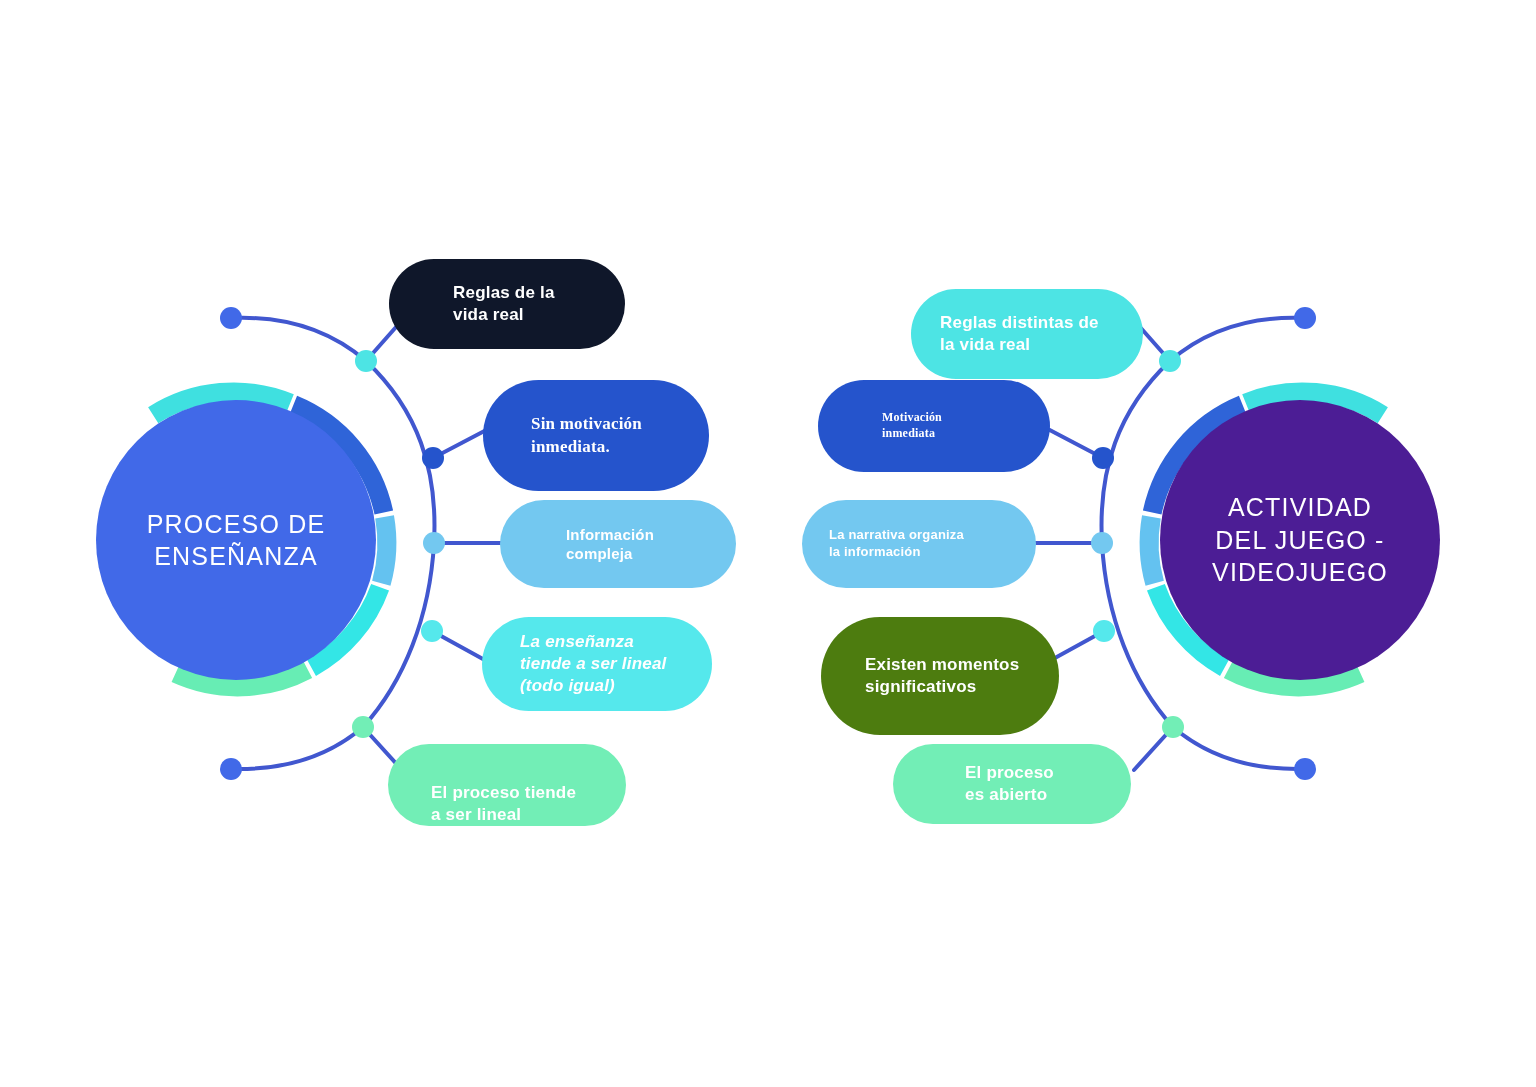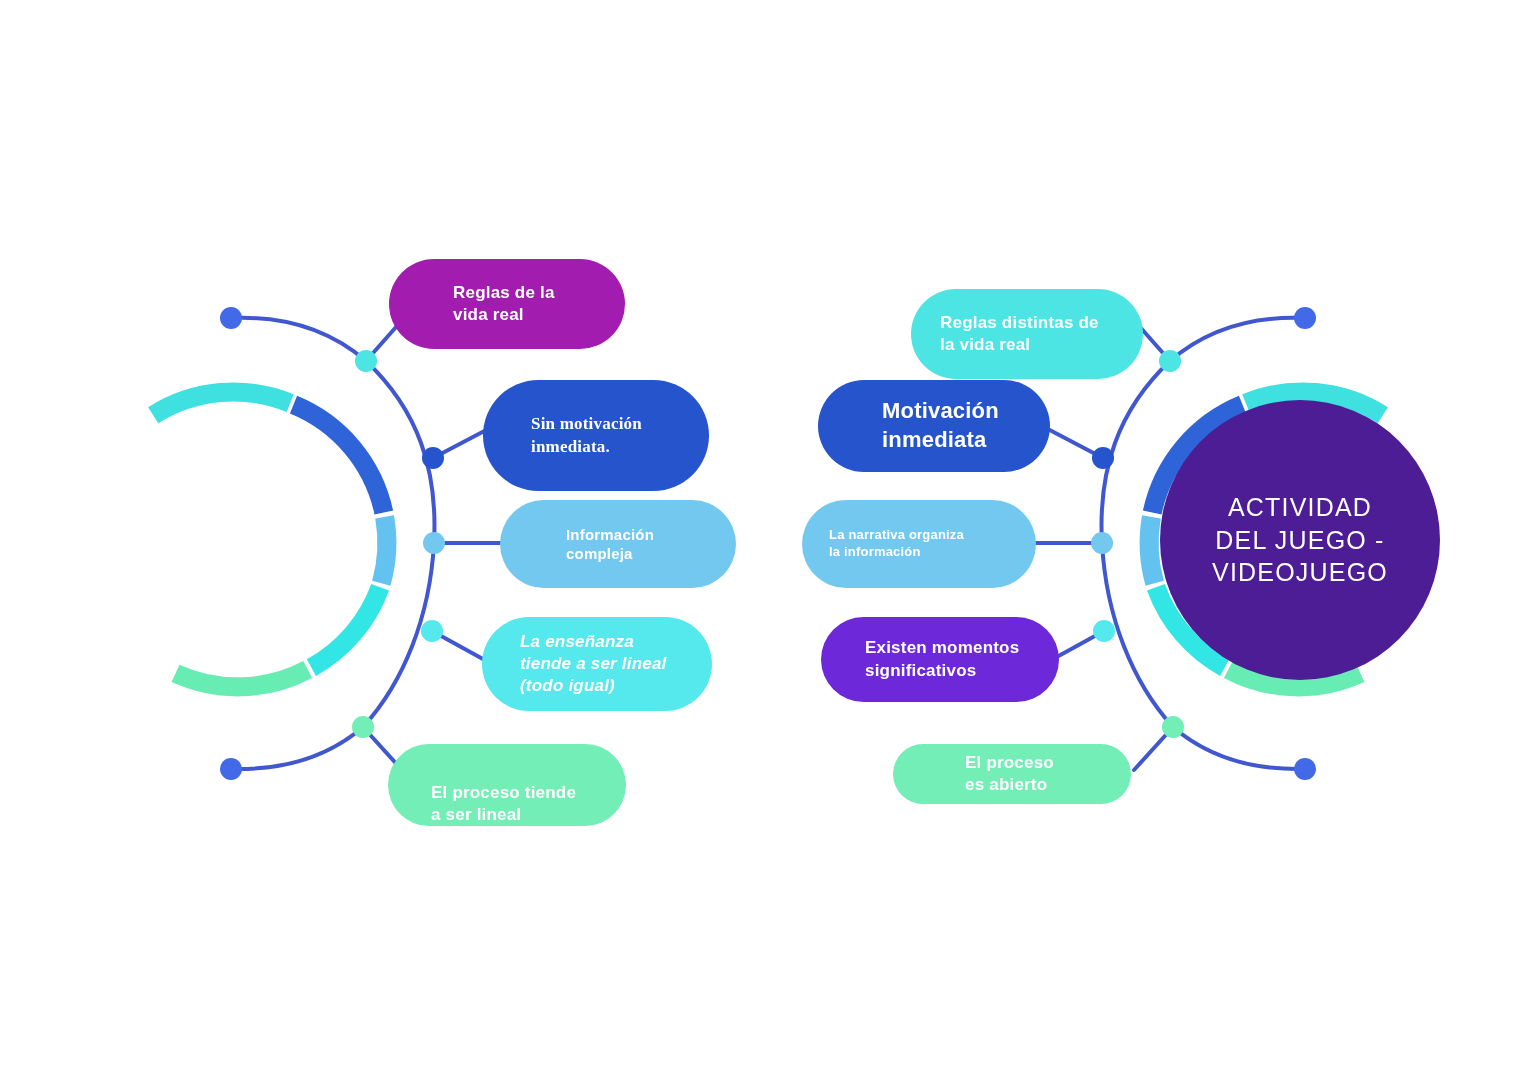--- a/index.html
+++ b/index.html
@@ -74,28 +74,32 @@
       <circle cx="231" cy="318" r="11" fill="#4169e8"></circle>
       <circle cx="231" cy="769" r="11" fill="#4169e8"></circle>
       <circle cx="366" cy="361" r="11" fill="#4de4e4"></circle>
       <circle cx="433" cy="458" r="11" fill="#2554cc"></circle>
       <circle cx="434" cy="543" r="11" fill="#73c8f0"></circle>
       <circle cx="432" cy="631" r="11" fill="#55e8ec"></circle>
       <circle cx="363" cy="727" r="11" fill="#72eeb6"></circle>
     </g>
   </svg>
 
+  <div class="hub" style="left:96px;top:400px;width:280px;height:280px;background:#4169e8;font-size:25px;">
+    <span>PROCESO DE
+ENSEÑANZA</span>
+  </div>
 
   <div class="hub" style="left:1160px;top:400px;width:280px;height:280px;background:#4c1d95;font-size:25px;">
     <span>ACTIVIDAD
 DEL JUEGO -
 VIDEOJUEGO</span>
   </div>
 
-  <div class="pill" style="left:389px;top:259px;width:236px;height:90px;background:#a21caf;padding-left:64px;">
+  <div class="pill" style="left:389px;top:259px;width:236px;height:90px;background:#0f172a;padding-left:64px;">
     <span style="font-size:17px;">Reglas de la
 vida real</span>
   </div>
 
   <div class="pill" style="left:483px;top:380px;width:226px;height:111px;background:#2554cc;padding-left:48px;font-family:Liberation Serif, serif;">
     <span style="font-size:17px;">Sin motivación
 inmediata.</span>
   </div>
 
   <div class="pill" style="left:500px;top:500px;width:236px;height:88px;background:#73c8f0;padding-left:66px;">
@@ -113,32 +117,32 @@
     <span style="font-size:17px;">El proceso tiende
 a ser lineal</span>
   </div>
 
   <div class="pill" style="left:911px;top:259px;width:232px;height:90px;background:#4de4e4;padding-left:29px;margin-top:30px;">
     <span style="font-size:17px;">Reglas distintas de
 la vida real</span>
   </div>
 
   <div class="pill" style="left:818px;top:380px;width:232px;height:92px;background:#2554cc;padding-left:64px;">
-    <span style="font-size:22px;">Motivación
+    <span style="font-size:12px;font-family:Liberation Serif, serif;">Motivación
 inmediata</span>
   </div>
 
   <div class="pill" style="left:802px;top:500px;width:234px;height:88px;background:#73c8f0;padding-left:27px;">
     <span style="font-size:13px;">La narrativa organiza
 la información</span>
   </div>
 
-  <div class="pill" style="left:821px;top:617px;width:238px;height:85px;background:#6d28d9;padding-left:44px;">
+  <div class="pill" style="left:821px;top:617px;width:238px;height:118px;background:#4d7c0f;padding-left:44px;">
     <span style="font-size:17px;">Existen momentos
 significativos</span>
   </div>
 
-  <div class="pill" style="left:893px;top:744px;width:238px;height:60px;background:#72eeb6;padding-left:72px;">
+  <div class="pill" style="left:893px;top:744px;width:238px;height:80px;background:#72eeb6;padding-left:72px;">
     <span style="font-size:17px;">El proceso
 es abierto</span>
   </div>
 
 </div>
 
 </body></html>

